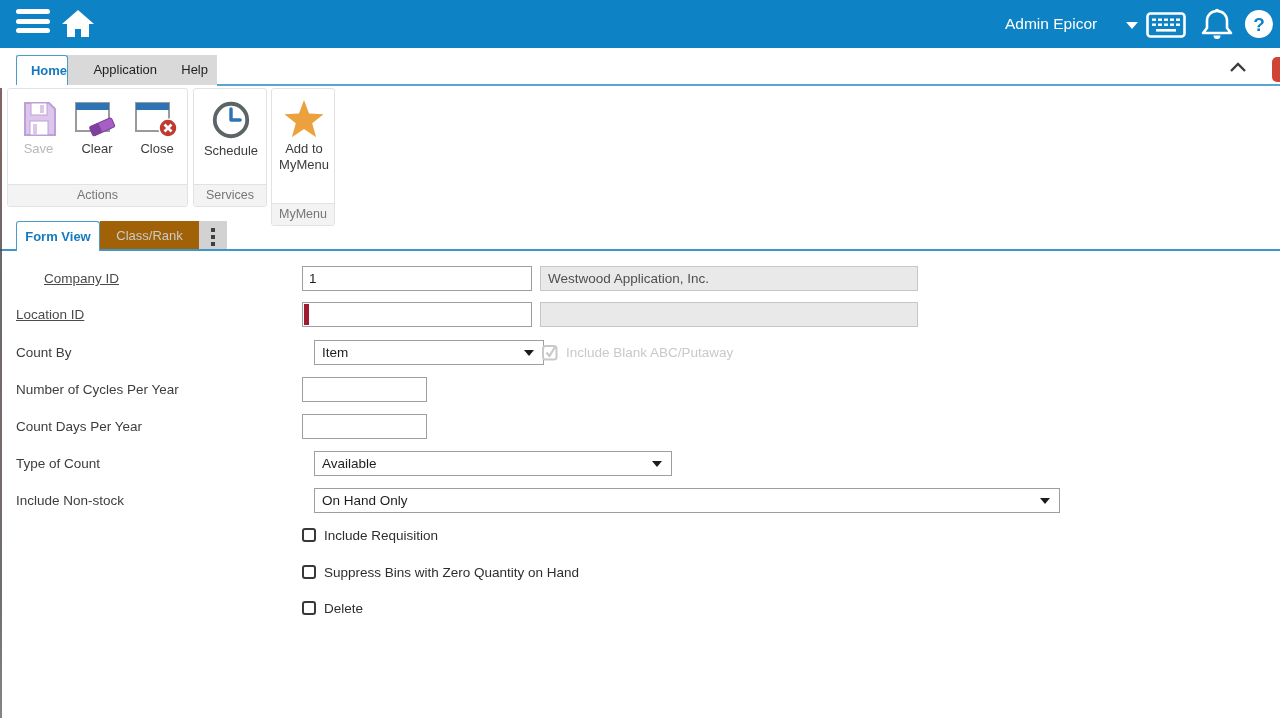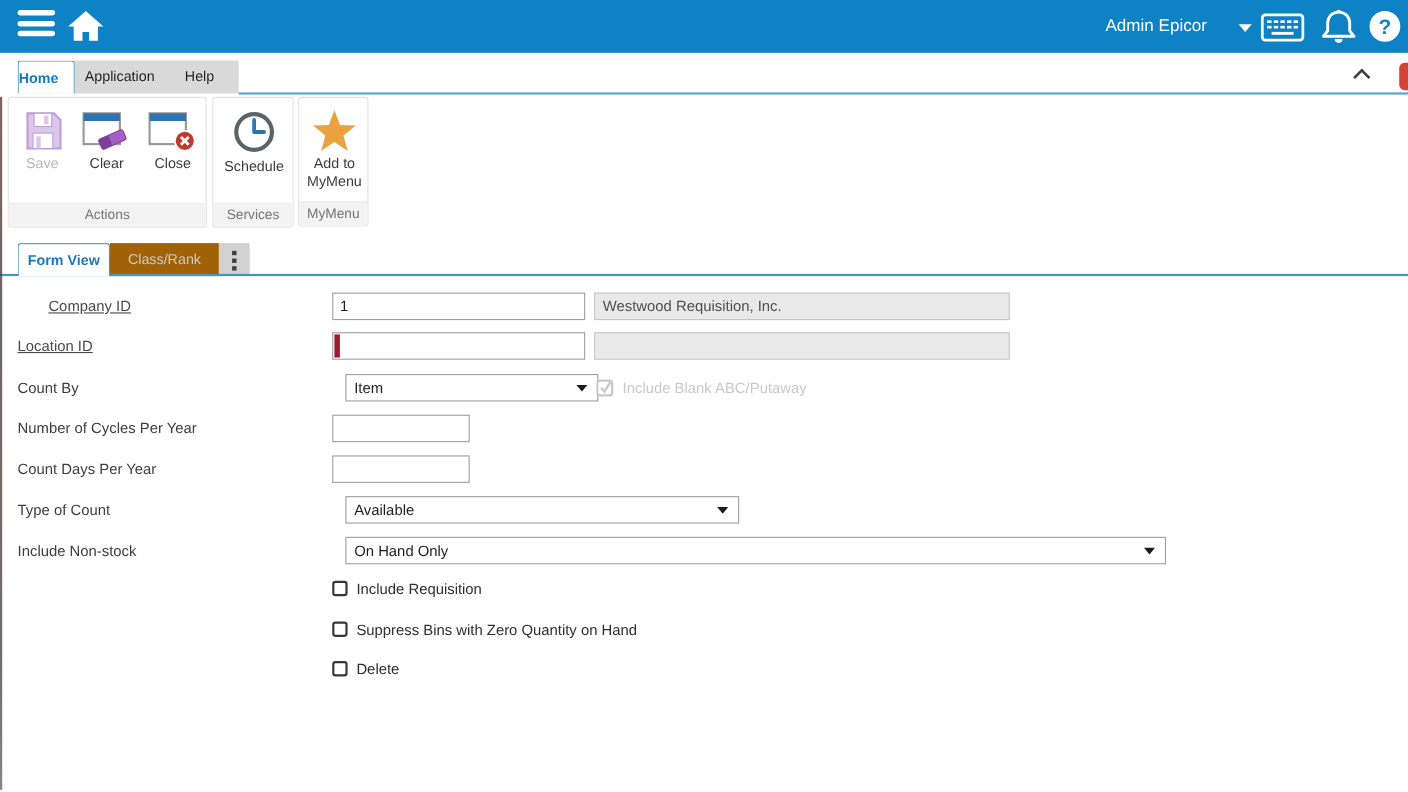--- a/index.html
+++ b/index.html
@@ -13,33 +13,33 @@
   #home-icon { position:absolute; left:61px; top:8px; }
   #page-title { position:absolute; left:112px; top:0; line-height:48px; color:#fff; font-size:18px; font-weight:bold; letter-spacing:0.2px; }
   #user-menu { position:absolute; left:1005px; top:0; height:48px; line-height:48px; color:#fff; font-size:15.5px; cursor:pointer; }
   #user-caret { position:absolute; left:1126px; top:22px; width:0; height:0; border-left:6px solid transparent; border-right:6px solid transparent; border-top:7px solid #fff; cursor:pointer; }
   #kbd-icon { position:absolute; left:1146px; top:10px; cursor:pointer; }
   #bell-icon { position:absolute; left:1200px; top:6px; cursor:pointer; }
   #help-icon { position:absolute; left:1244px; top:9px; cursor:pointer; }
 
   
   #ribbon-tabstrip { position:absolute; left:16px; top:55px; width:201px; height:30px; background:#d9d9d9; }
-  .ribbon-tab { position:absolute; top:55px; height:30px; line-height:30px; font-size:13px; color:#1f1f1f; text-align:left; cursor:pointer; }
+  .ribbon-tab { position:absolute; top:55px; height:30px; line-height:30px; font-size:13px; color:#1f1f1f; text-align:right; cursor:pointer; }
   #tab-home { left:16px; width:52px; background:#fff; border:1px solid #4a9cc9; border-bottom:none; border-radius:3px 3px 0 0; color:#1779be; font-weight:bold; z-index:2; }
   #tab-application { left:77px; width:80px; }
   #tab-help { left:168px; width:40px; }
   #tabline { position:absolute; left:217px; right:0; top:84px; height:2px; background:#5aa5d2; }
   #ribbon-collapse { position:absolute; left:1228px; top:60px; cursor:pointer; }
   #edge-red-tab { position:absolute; left:1272px; top:57px; width:12px; height:25px; background:#d04437; border-radius:5px 0 0 5px; }
 
   
   .rb-group { position:absolute; top:88px; background:#fff; border:1px solid #e2e2e2; border-radius:3px; }
   #grp-actions { left:7px; width:181px; height:119px; }
   #grp-services { left:193px; width:74px; height:119px; }
-  #grp-mymenu { left:271px; width:64px; height:118px; }
+  #grp-mymenu { left:271px; width:64px; height:138px; }
   .rb-group-label { position:absolute; left:0; right:0; bottom:0; height:22px; background:#f3f3f3; border-top:1px solid #e2e2e2; border-radius:0 0 3px 3px; color:#767676; font-size:12.5px; line-height:21px; text-align:center; }
   .rb-btn { position:absolute; top:4px; text-align:center; cursor:pointer; border-radius:3px; }
   .rb-btn .lbl { font-size:13px; color:#3b3b3b; line-height:16px; margin-top:2px; }
   .rb-btn svg { display:block; margin:6px auto 0; }
   #btn-save { left:4px; width:53px; cursor:default; }
   #btn-save .lbl { color:#b8b8b8; }
   #btn-clear { left:60px; width:58px; }
   #btn-close { left:121px; width:56px; }
   #btn-schedule { left:4px; width:66px; }
   #btn-mymenu { left:2px; width:60px; }
@@ -191,21 +191,21 @@
   <div id="vtab-classrank" class="view-tab">Class/Rank</div>
   <div id="vtab-kebab" class="view-tab">
       <i></i>
       <i></i>
       <i></i>
     </div>
   <div id="viewline"></div>
 
   <div class="flabel link" style="top:266px;margin-left:28px;">Company ID</div>
   <input class="tbox" style="left: 302px; top: 266px; width: 230px;" value="1">
-  <div class="robox" style="left:540px; top:266px; width:378px;">Westwood Requisition, Inc.</div>
+  <div class="robox" style="left:540px; top:266px; width:378px;">Westwood Application, Inc.</div>
 
   <div class="flabel link" style="top:302px;">Location ID</div>
   <input class="tbox" style="left: 302px; top: 302px; width: 230px;" value="">
   <div id="req-bar"></div>
   <div class="robox" style="left:540px; top:302px; width:378px;"></div>
 
   <div class="flabel" style="top:340px;">Count By</div>
   <div class="selbox" style="left:302px; top:340px; width:230px;">
     <span>Item</span>
     <span class="caret"></span>

